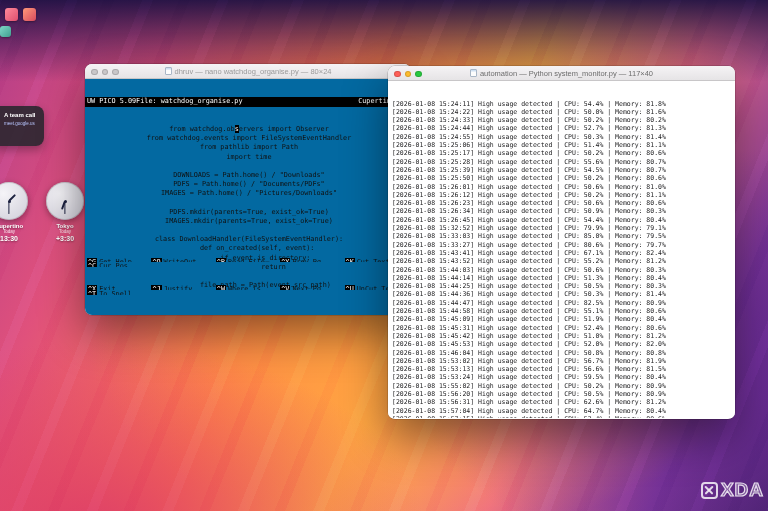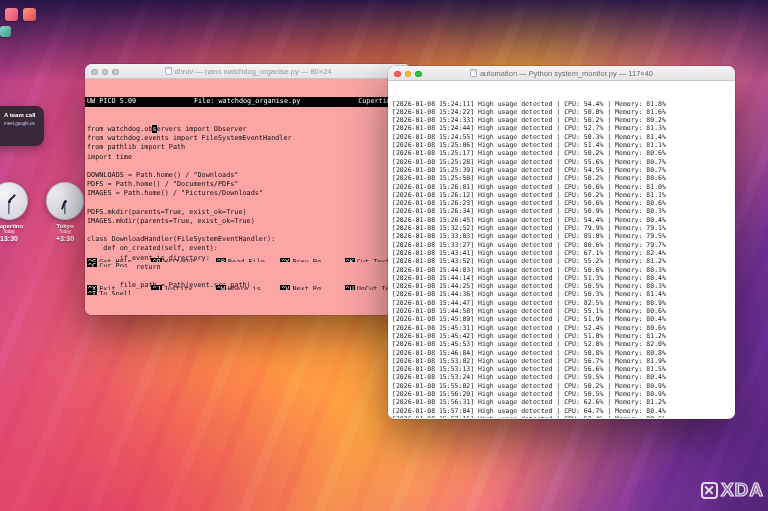--- a/index.html
+++ b/index.html
@@ -90,28 +90,28 @@
   .tl.yellow { background: #febc2e; }
   .tl.green  { background: #28c840; }
   .title-text { display: flex; align-items: center; gap: 3px; font-size: 7.5px; color: #6d6d6d; font-weight: normal; }
   .title-text.dim { color: #9a9a9a; }
   .proxy-icon { width: 7px; height: 8px; background: #fdfdfd; border: 0.5px solid #a9b6c6; border-radius: 1px;
                 box-shadow: inset 0 1.5px 0 #cfe0f2; }
 
   
   #nano-window { left: 85px; top: 64px; width: 326px; height: 251px; }
   .nano-content {
-    position: relative; height: 236px; background: #fca5a5; color: #111;
+    position: relative; height: 236px; background: #0369a1; color: #111;
     font-family: "DejaVu Sans Mono", monospace; font-size: 6.8px; line-height: 9.2px; white-space: pre;
   }
   .nano-header { display: flex; background: #000; color: #fff; height: 9.2px; padding: 0 2px; }
   .nano-header .hdr-app { flex: 0 0 auto; }
-  .nano-header .hdr-file { flex: 1 1 auto; text-align: center; }
+  .nano-header .hdr-file { flex: 1 1 auto; text-align: left; }
   .nano-header .hdr-status { flex: 0 0 auto; margin-right: 14px; }
-  .nano-code { padding-left: 2px; }
+  .nano-code { padding-left: 2px; text-align: center; }
   .code-line { height: 9.2px; }
   .cursor-char { background: #000; color: #fff; }
   .nano-shortcuts { position: absolute; left: 2px; right: 2px; bottom: 2px; }
   .sc-row { display: grid; grid-template-columns: repeat(5, 1fr); height: 9.2px; }
   .sc { white-space: nowrap; overflow: hidden; }
   .sc-key { background: #000; color: #fff; padding: 0 1px; }
   .sc-label { padding-left: 2px; }
 
   
   #monitor-window { left: 388px; top: 66px; width: 347px; height: 353px; }

